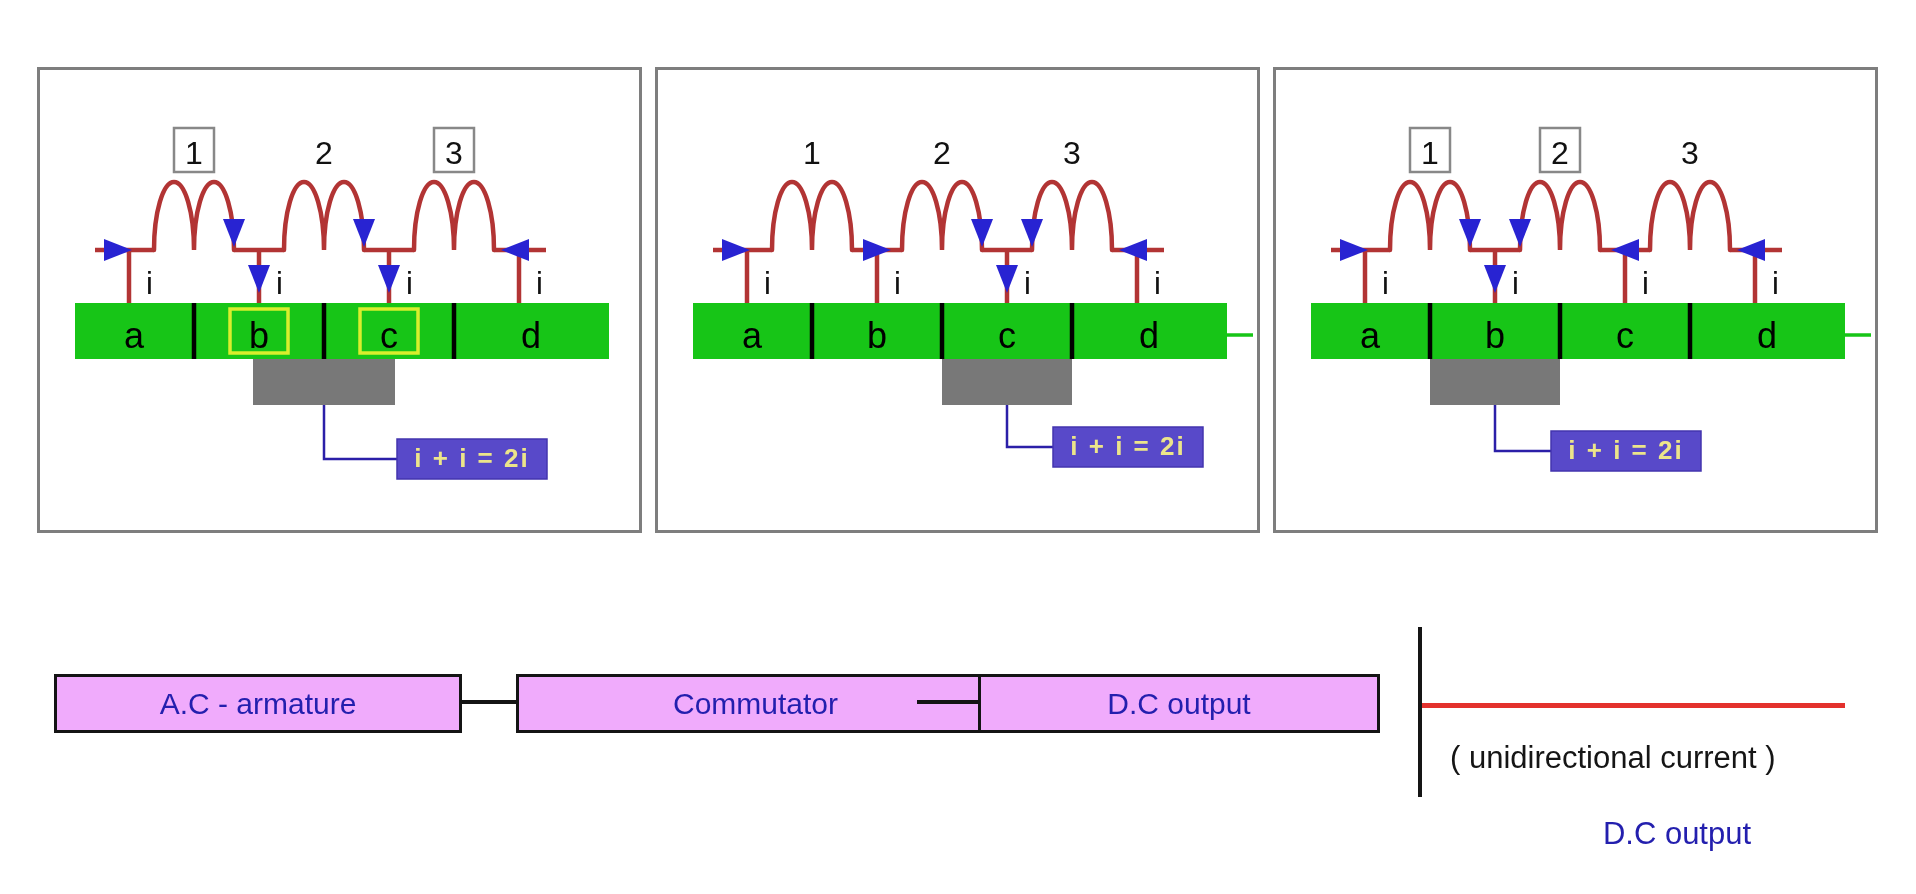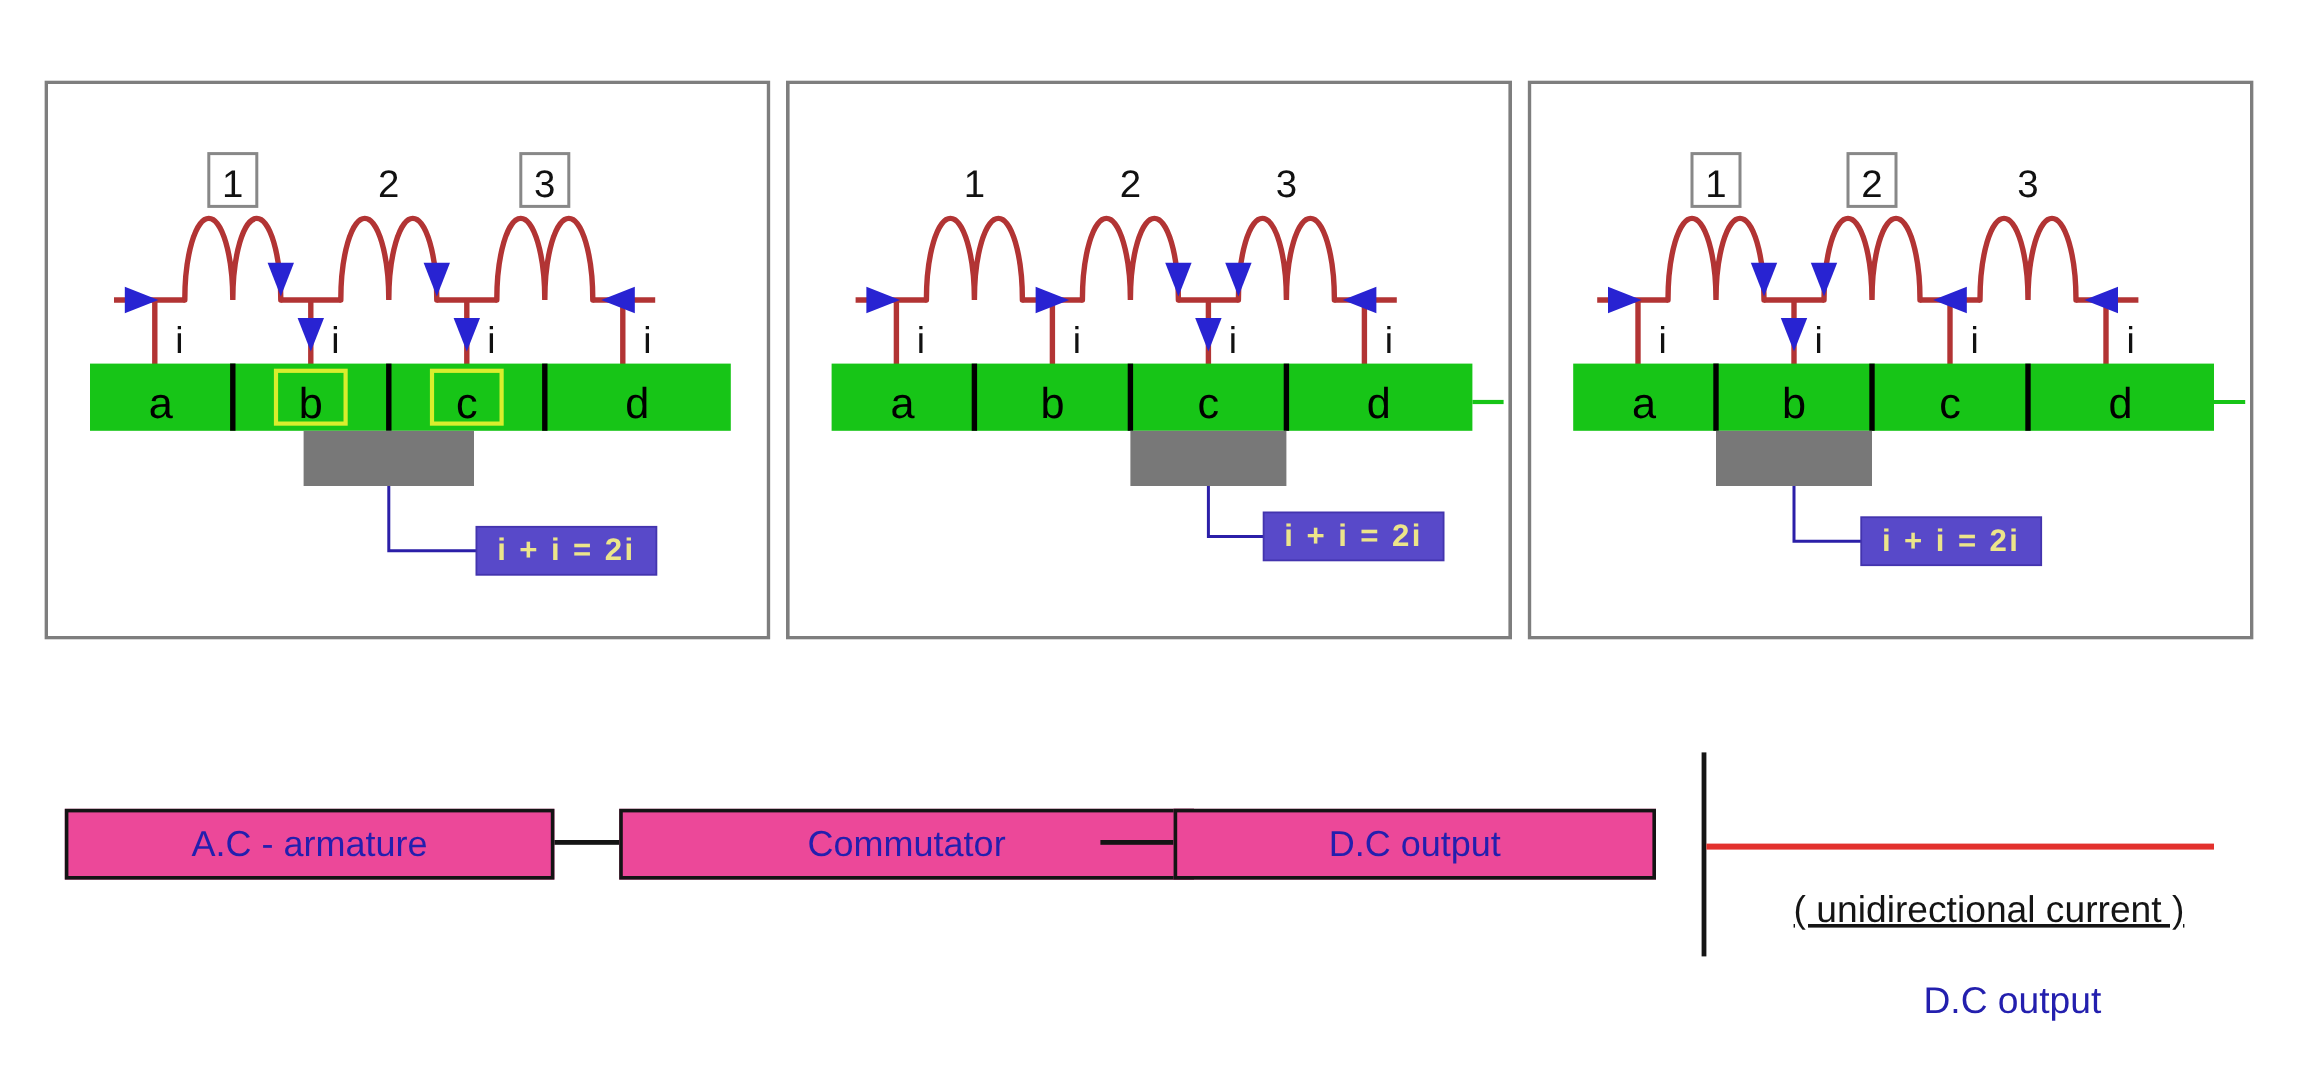--- a/index.html
+++ b/index.html
@@ -2,27 +2,27 @@
 <html><head>
 <meta charset="utf-8">
 <style>
   html,body{margin:0;padding:0;background:#ffffff;}
   body{width:1916px;height:894px;position:relative;overflow:hidden;
        font-family:"Liberation Sans",sans-serif;}
   .stage{position:absolute;inset:0;}
   .panels{position:absolute;left:37px;top:67px;display:flex;gap:13px;}
   svg.panel-svg{width:605px;height:466px;display:block;}
   .flow-box{position:absolute;top:674px;height:59px;border:3px solid #141414;
-            background:#ec4899;display:flex;align-items:center;justify-content:center;
+            background:#f0abfc;display:flex;align-items:center;justify-content:center;
             font-size:30px;color:#231fae;box-sizing:border-box;white-space:nowrap;}
   .flow-connector{position:absolute;top:700px;height:4px;background:#141414;}
   .axis-v{position:absolute;left:1418px;top:627px;width:4px;height:170px;background:#151515;}
   .dc-line{position:absolute;left:1422px;top:703px;width:423px;height:5px;background:#e3312d;}
-  .uni-note{position:absolute;left:1450px;top:740px;width:415px;text-align:center;
-            font-size:31px;color:#151515;white-space:nowrap;text-decoration:underline;}
+  .uni-note{position:absolute;left:1450px;top:740px;width:415px;text-align:left;
+            font-size:31px;color:#151515;white-space:nowrap;}
   .dc-label{position:absolute;left:1557px;top:816px;width:240px;text-align:center;
             font-size:31px;color:#231fae;white-space:nowrap;}
 </style>
 </head>
 <body>
 
 <div class="stage">
 
   <div class="panels">
     <svg class="panel-svg" viewBox="0 0 605 466">

